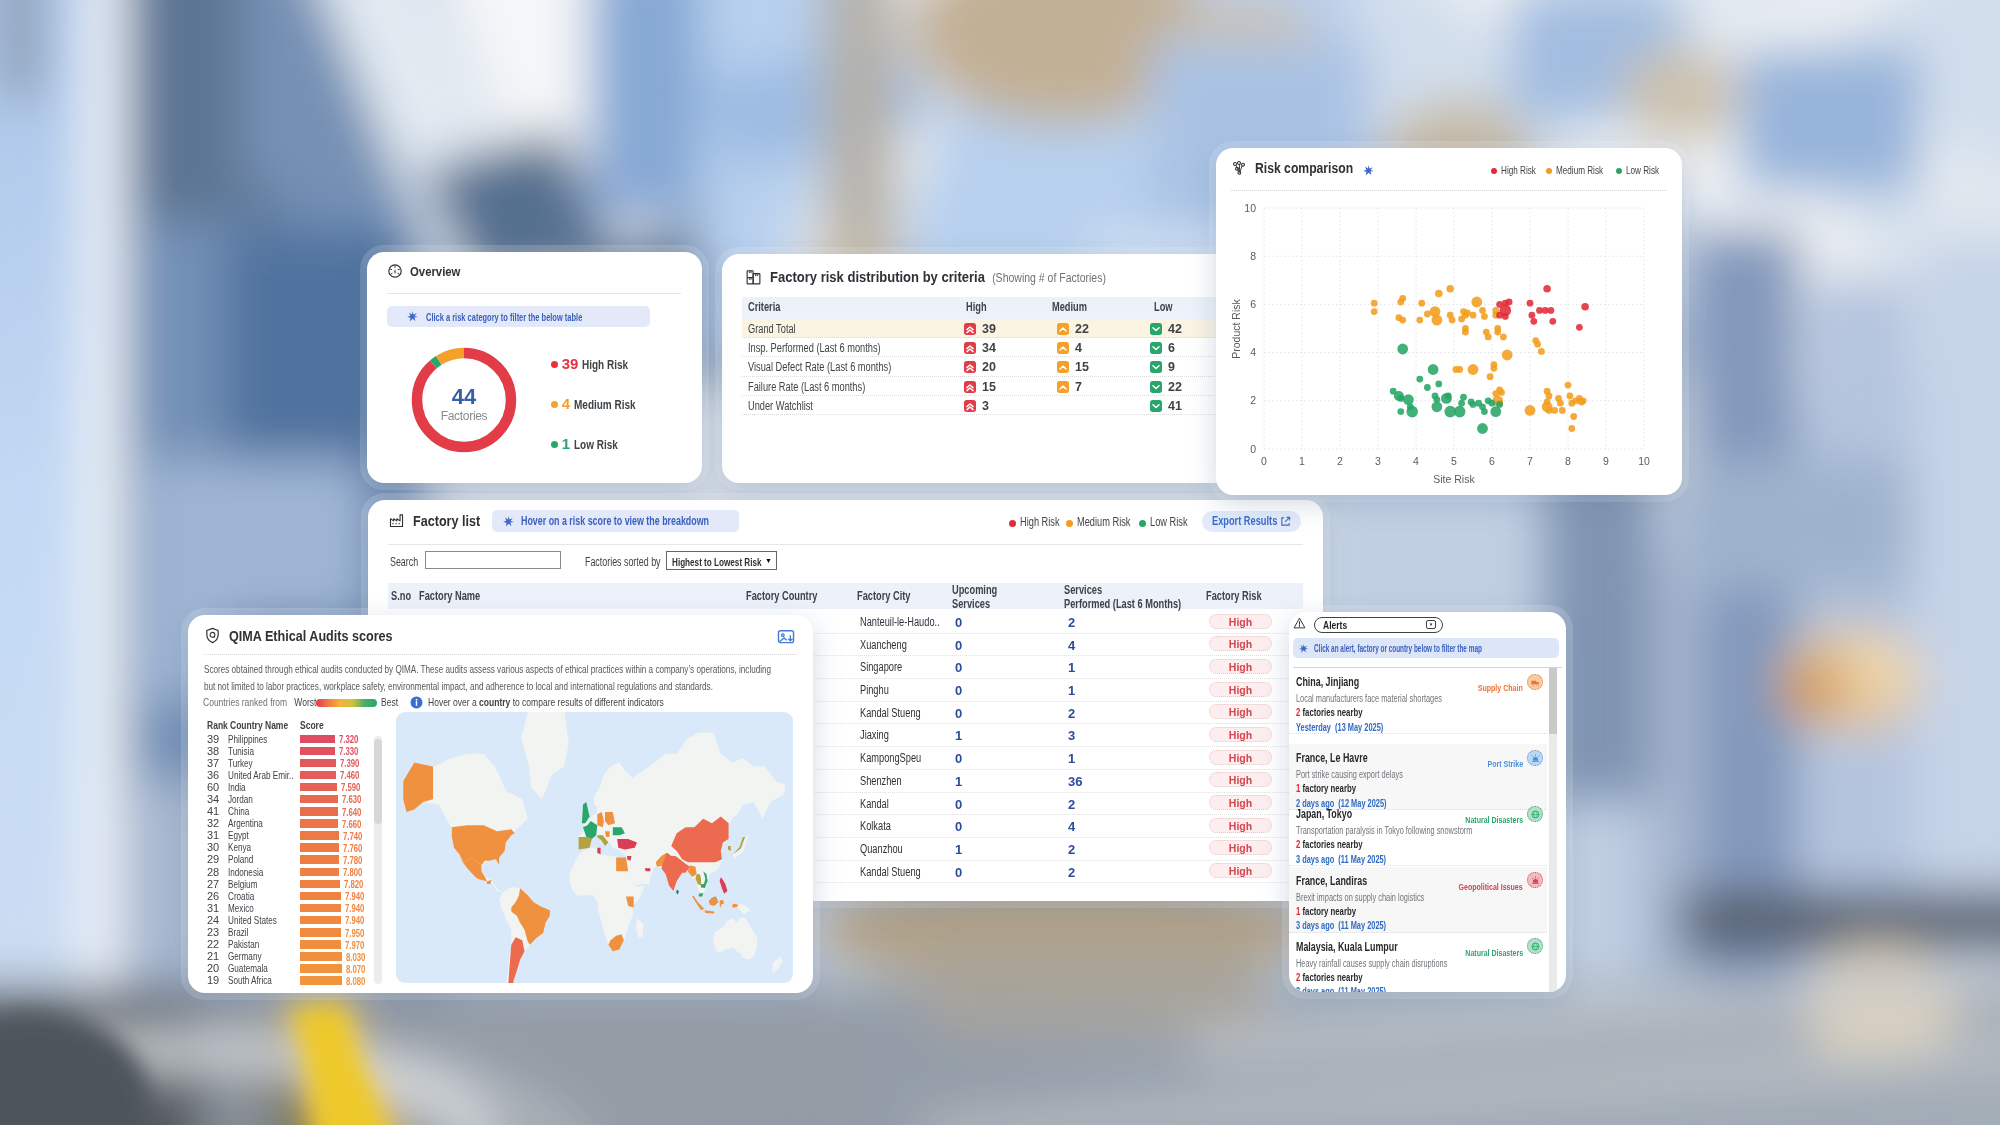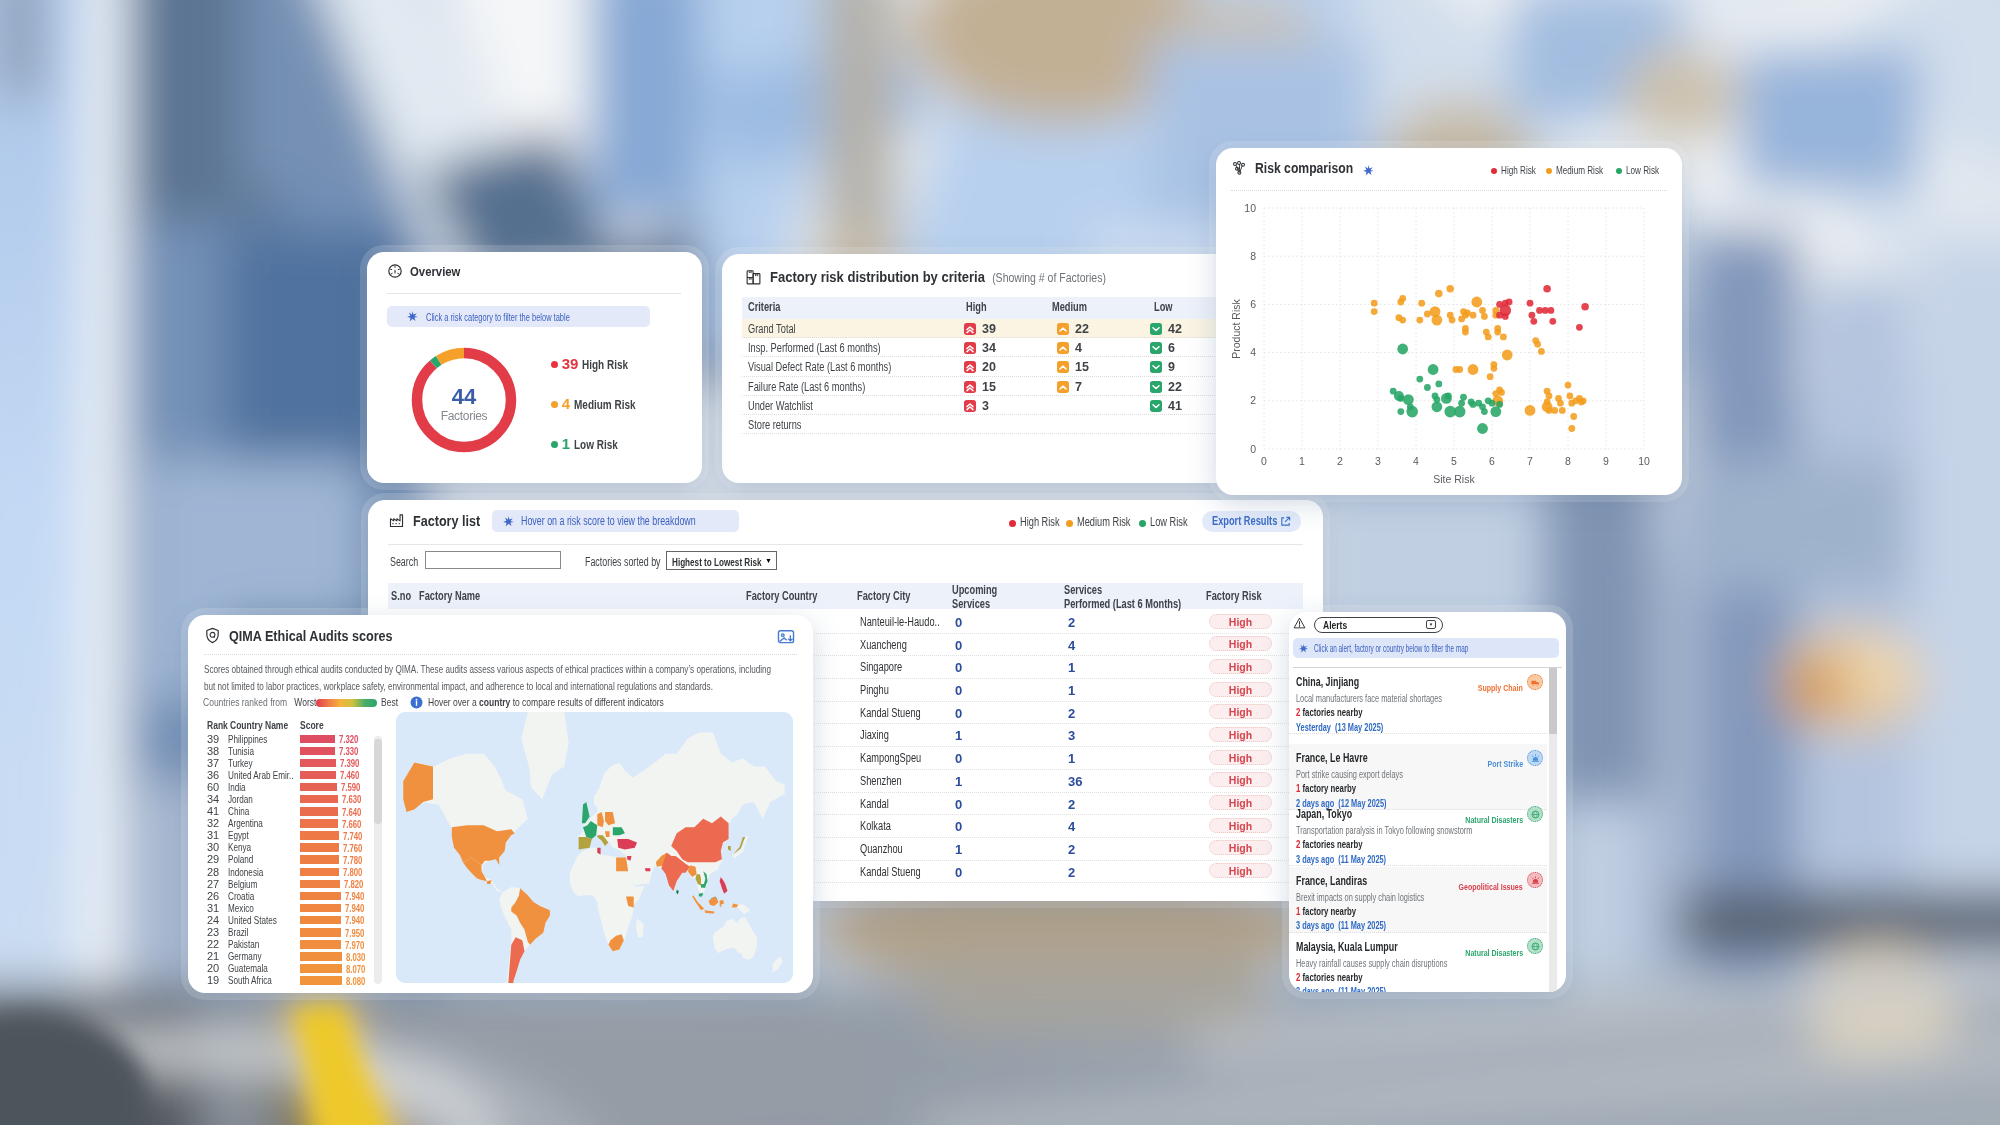--- a/index.html
+++ b/index.html
@@ -3,21 +3,21 @@
 <meta charset="utf-8">
 <style>
 * { margin:0; padding:0; box-sizing:border-box; }
 html,body { width:2000px; height:1125px; overflow:hidden; font-family:"Liberation Sans", sans-serif; }
 #stage { position:relative; width:2000px; height:1125px; overflow:hidden; background:#c9d6e8; }
 .card { position:absolute; background:#fff; border-radius:17px; box-shadow:0 8px 28px rgba(100,125,160,0.30), 0 0 0 7px rgba(255,255,255,0.16); }
 .ttl { font-weight:bold; color:#2e3135; }
 .cx { display:inline-block; transform:scaleX(0.74); transform-origin:0 50%; white-space:nowrap; }
 .ttl.cx { transform:scaleX(0.84); }
 .cxr { display:inline-block; transform:scaleX(0.74); transform-origin:100% 50%; white-space:nowrap; }
-.notice { background:#e3e9f8; border-radius:5px; color:#3a5fc0; font-weight:normal; display:flex; align-items:center; }
+.notice { background:#e3e9f8; border-radius:5px; color:#3a5fc0; font-weight:bold; display:flex; align-items:center; }
 </style>
 </head>
 <body>
 <div id="stage">
 <svg id="bg" width="2000" height="1125" viewBox="0 0 2000 1125" style="position:absolute;left:0;top:0;">
   <defs>
     <filter id="blur40" x="-20%" y="-20%" width="140%" height="140%">
           <feGaussianBlur stdDeviation="24"></feGaussianBlur>
         </filter>
     <filter id="blur12" x="-40%" y="-40%" width="180%" height="180%">
@@ -208,23 +208,20 @@
           <span style="position:absolute; left:222px; top:3px;"><svg width="12" height="12" viewBox="0 0 13 13" style="vertical-align:-2px;">
               <rect width="13" height="13" rx="3" fill="#e13c48"></rect>
               <path d="M3.2 7.2 6.5 4.4 9.8 7.2 M3.2 10.4 6.5 7.6 9.8 10.4" fill="none" stroke="#fff" stroke-width="1.6" stroke-linecap="round" stroke-linejoin="round"></path>
             </svg></span>
           <b style="position:absolute; left:240px; top:3px;">3</b>
           <span style="position:absolute; left:408px; top:3px;"><svg width="12" height="12" viewBox="0 0 13 13" style="vertical-align:-2px;">
               <rect width="13" height="13" rx="3" fill="#2aa66c"></rect>
               <path d="M3.2 5.2 6.5 8.2 9.8 5.2" fill="none" stroke="#fff" stroke-width="1.6" stroke-linecap="round" stroke-linejoin="round"></path>
             </svg></span>
           <b style="position:absolute; left:426px; top:3px;">41</b>
-        </div>
-        <div style="position:relative; height:19.2px;  border-bottom:1px dotted #dcdcdc;">
-          <span class="cx" style="position:absolute; left:6px; top:3px;">Store returns</span>
         </div>
       </div>
 </div>
 
 <div class="card" id="overview" style="left:367px; top:252px; width:335px; height:231px;">
   <div style="position:absolute; left:20px; top:11px; display:flex; align-items:center;">
     <svg width="16" height="16" viewBox="0 0 24 24" fill="none" stroke="#2e3135" stroke-width="1.8">
           <circle cx="12" cy="12" r="9.3"></circle>
           <path d="M12 4.5v2 M5.2 9.2l1.9.7 M18.8 9.2l-1.9.7 M6 16.5l1.7-1 M18 16.5l-1.7-1" stroke-width="1.5" stroke-linecap="round"></path>
           <path d="M12 9.5c-1.3 2.6-1.3 4.4 0 7 1.3-2.6 1.3-4.4 0-7Z" fill="#2e3135" stroke="none"></path>

